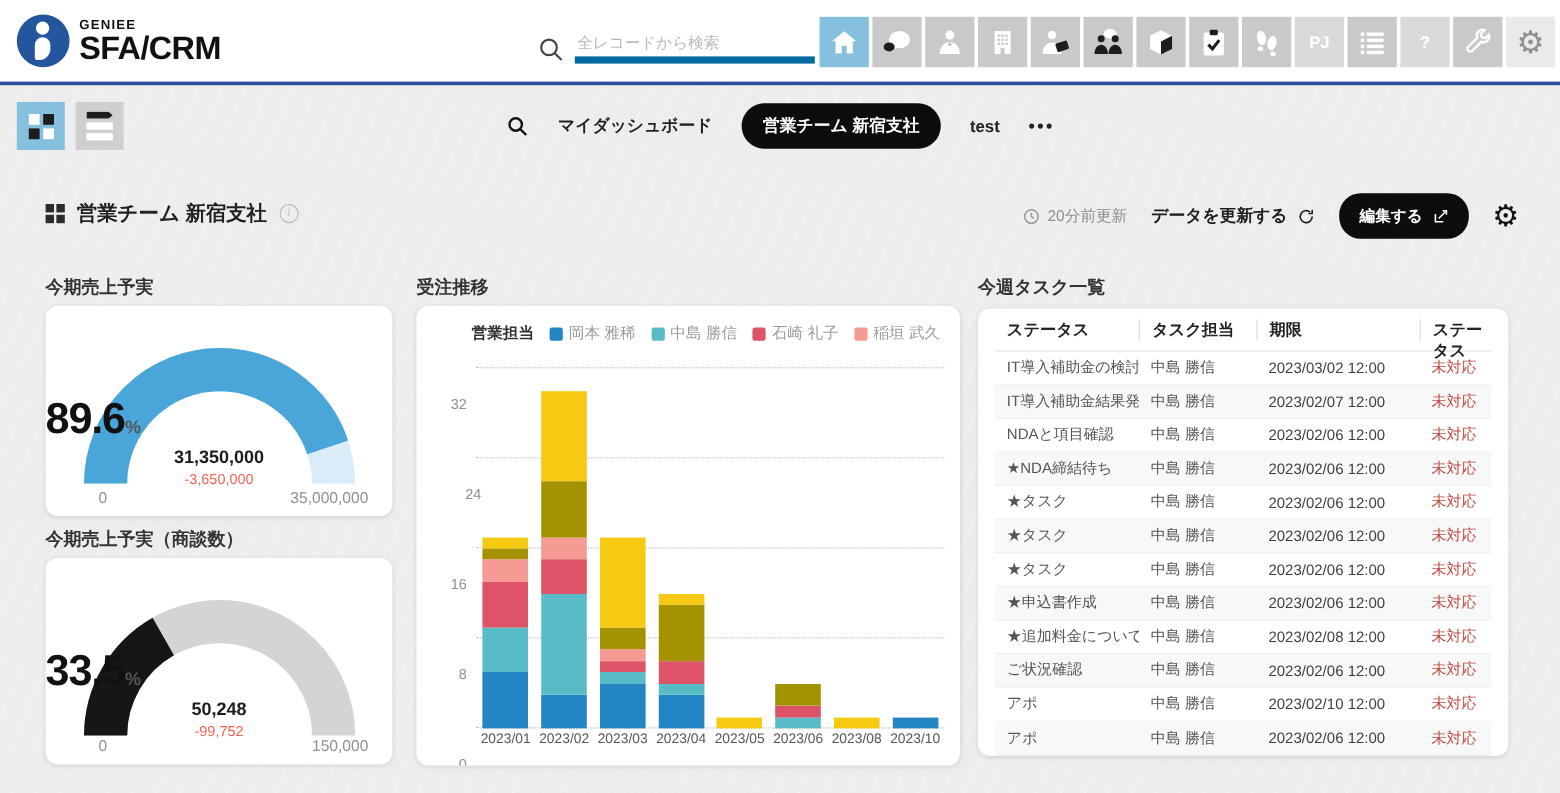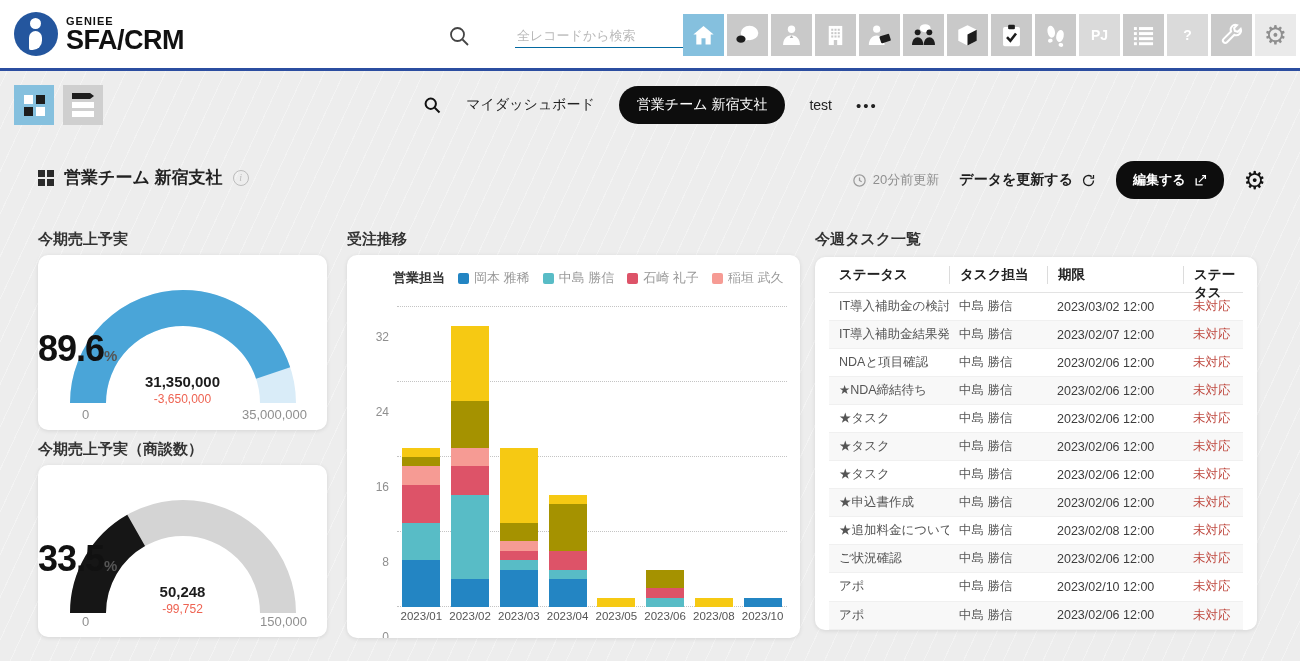--- a/index.html
+++ b/index.html
@@ -13,23 +13,23 @@
   .logo { position:absolute; left:14px; top:12px; display:flex; align-items:flex-end; gap:8px; }
   .logo-mark { position:relative; width:44px; height:44px; border-radius:50%; background:#24569e; }
   .logo-mark .head { position:absolute; left:16px; top:6px; width:11px; height:11px; border-radius:50%; background:#fff; }
   .logo-mark .body { position:absolute; left:15px; top:19px; width:13px; height:19px; background:#fff;
                      border-radius:7px 7px 10px 2px; }
   .logo-text { display:flex; flex-direction:column; line-height:1; padding-bottom:2px; }
   .logo-small { font-size:11px; font-weight:bold; letter-spacing:1px; color:#111; }
   .logo-large { font-size:27px; font-weight:bold; color:#111; letter-spacing:-0.5px; }
   .search { position:absolute; left:447px; top:24px; display:flex; align-items:flex-end; gap:8px; }
   .search svg { width:24px; height:24px; }
-  .search input { width:200px; border:none; outline:none; border-bottom:1px solid #0369a1;
+  .search input { width:200px; border:none; outline:none; border-bottom:6px solid #0369a1;
                   background:transparent; font-size:13px; padding:4px 2px; color:#333;
-                  font-family:"Liberation Sans", sans-serif;margin-left:36px; }
+                  font-family:"Liberation Sans", sans-serif; }
   .search input::placeholder { color:#b9b9b9; }
   .toolbar { position:absolute; right:4px; top:14px; display:flex; gap:3px; }
   .tile { width:41px; height:42px; display:flex; align-items:center; justify-content:center; cursor:pointer; }
   .tile.active { background:#85c0de; }
   .tile.normal { background:#c9c9c9; }
   .tile.light  { background:#dadada; }
   .tile.gear   { background:#eaeaea; }
   .tile svg { width:27px; height:27px; }
   .tile-glyph { color:#fff; font-weight:bold; font-size:15px; }
   .tile.light .tile-glyph { font-size:14px; }
@@ -42,21 +42,21 @@
   .vbtn.blue { background:#85c0de; }
   .vbtn.gray { background:#cfcfcf; }
   .grid-ico { display:grid; grid-template-columns:9px 9px; grid-template-rows:9px 9px; gap:3px; }
   .grid-ico i { display:block; }
   .grid-ico .w { background:#fff; } .grid-ico .k { background:#1d1d1d; }
   .report-ico { display:flex; flex-direction:column; gap:3px; }
   .report-ico i { display:block; width:22px; height:6px; background:#fff; }
   .report-ico i.k { background:#1d1d1d; clip-path:polygon(0 0,82% 0,100% 50%,82% 100%,0 100%); }
   .tabs { position:absolute; left:0; top:0; width:100%; height:62px; display:flex;
           align-items:center; justify-content:center; gap:24px; }
-  .tab { font-size:14px; font-weight:normal; color:#222; cursor:pointer; }
+  .tab { font-size:14px; font-weight:bold; color:#222; cursor:pointer; }
   .tab.pill { background:#0d0d0d; color:#fff; padding:10px 18px; border-radius:20px; }
   .tab.more { letter-spacing:2px; font-size:15px; }
   .nav-search svg { width:20px; height:20px; display:block; }
   .back-btn { position:absolute; right:0; top:13px; background:#58b2e0; color:#fff; font-weight:bold;
               font-size:13px; padding:10px 14px 10px 16px; border-radius:6px 0 0 6px; cursor:pointer; }
 
   
   .title-left { position:absolute; left:38px; top:166px; display:flex; align-items:center; gap:10px; }
   .dash-ico { display:grid; grid-template-columns:7px 7px; grid-template-rows:7px 7px; gap:2px; }
   .dash-ico i { background:#2b2b2b; display:block; }
@@ -354,21 +354,21 @@
             <span class="legend-swatch" style="background: rgb(246, 155, 148);"></span>
             <span>稲垣 武久</span>
           </span>
         </span>
     </div>
     <div class="chart-area">
       <div id="ylabels">
           <div class="ylab" style="bottom: -7px; left: 0px;">0</div>
           <div class="ylab" style="bottom: 68px; left: 0px;">8</div>
           <div class="ylab" style="bottom: 143px; left: 0px;">16</div>
-          <div class="ylab" style="bottom: 218px; left: 0px;">24</div>
+          <div class="ylab" style="bottom: 218px; left: 12px;">24</div>
           <div class="ylab" style="bottom: 293px; left: 0px;">32</div>
         </div>
       <div class="plot" id="plot">
           <div class="gridline" style="bottom: 0px;"></div>
           <div class="gridline" style="bottom: 75px;"></div>
           <div class="gridline" style="bottom: 150px;"></div>
           <div class="gridline" style="bottom: 225px;"></div>
           <div class="gridline" style="bottom: 300px;"></div>
           <div class="bar-seg" style="left: 5.375px; width: 38px; bottom: 0px; height: 46.875px; background: rgb(35, 133, 195);"></div>
           <div class="bar-seg" style="left: 5.375px; width: 38px; bottom: 46.875px; height: 37.5px; background: rgb(88, 188, 198);"></div>

